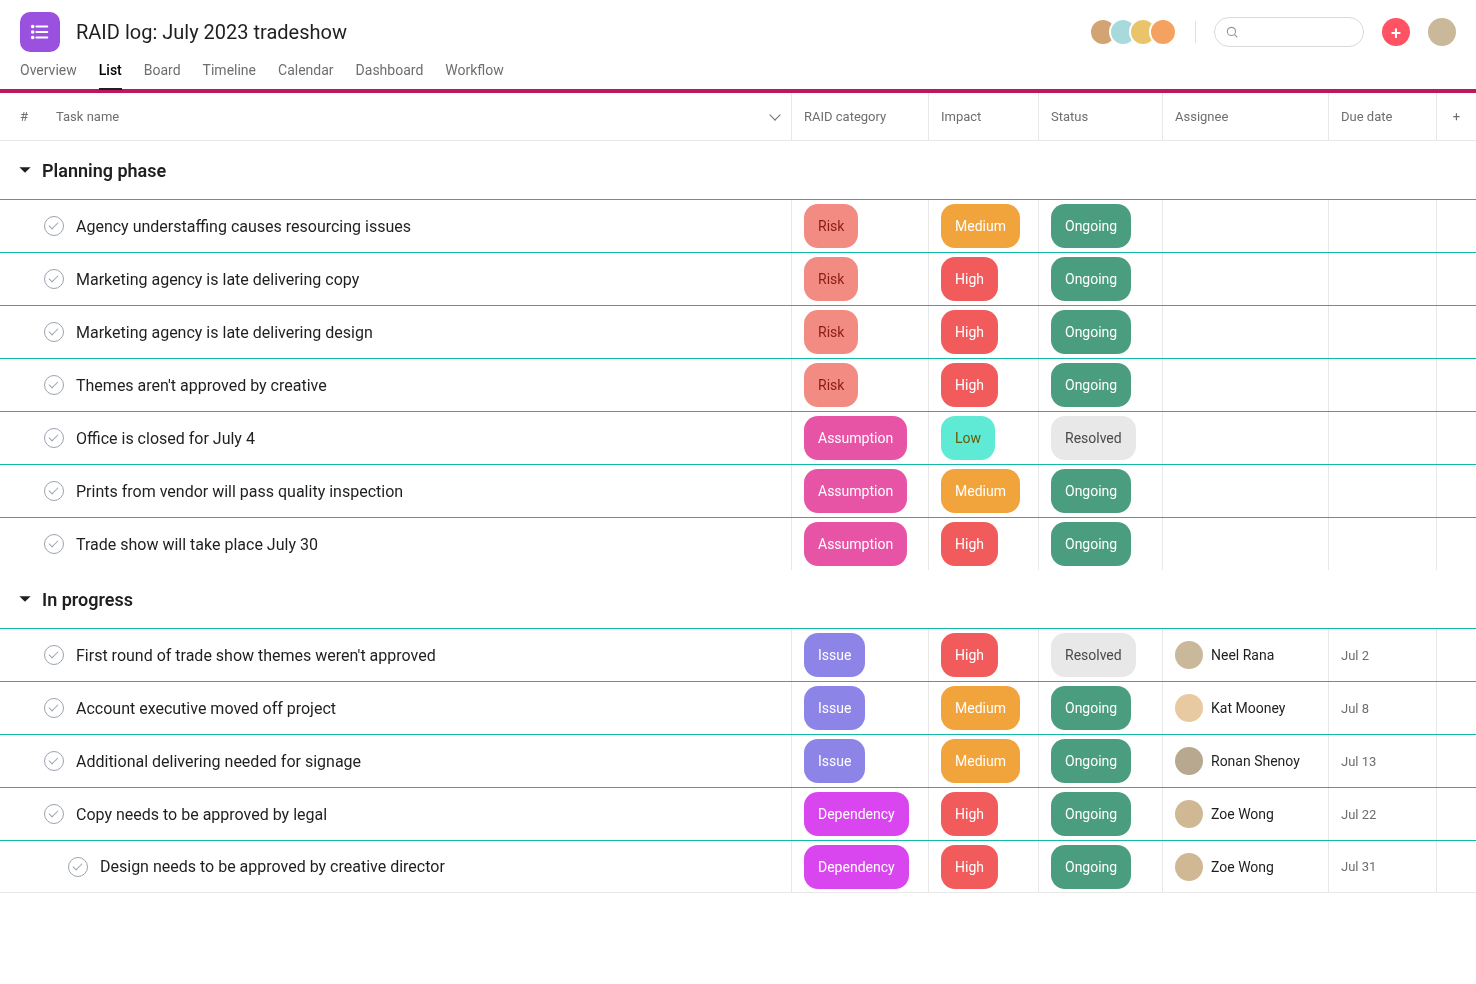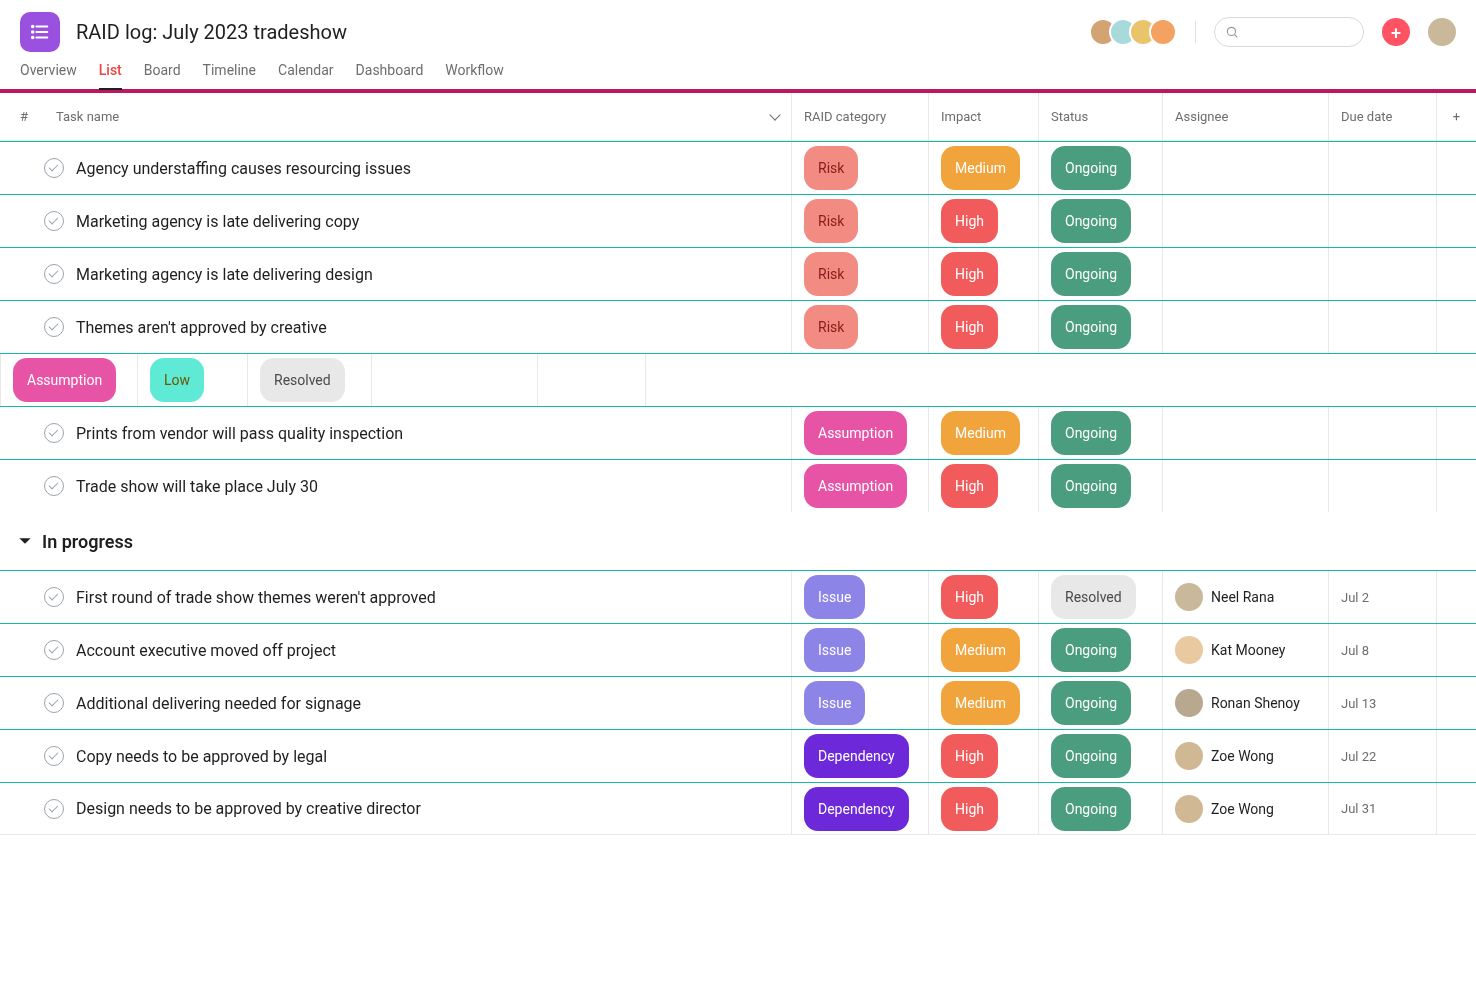--- a/index.html
+++ b/index.html
@@ -12,48 +12,48 @@
 .avatar-stack { display: flex; }
 .avatar-stack .avatar { width: 28px; height: 28px; border-radius: 50%; border: 2px solid #fff; margin-left: -8px; background: #ccc; }
 .avatar-stack .avatar:first-child { margin-left: 0; }
 .vdiv { width: 1px; height: 22px; background: #e0e0e0; }
 .search-box { display: flex; align-items: center; width: 150px; height: 30px; border: 1px solid #d9d9d9; border-radius: 15px; padding: 0 10px; color: #999; }
 .add-btn { width: 28px; height: 28px; border-radius: 50%; background: #ff5263; display: flex; align-items: center; justify-content: center; color: #fff; font-size: 18px; font-weight: 500; cursor: pointer; }
 .me-avatar { width: 28px; height: 28px; border-radius: 50%; background: #ccc; }
 
 .tabs { display: flex; gap: 22px; padding: 10px 20px 0 20px; border-bottom: 4px solid #be185d; }
 .tab { padding-bottom: 10px; color: #6d6e6f; cursor: pointer; font-size: 14px; }
-.tab.active { color: #ef4444; font-weight: 500; border-bottom: 2px solid #1e1f21; margin-bottom: -1px; }
+.tab.active { color: #000000; font-weight: 500; border-bottom: 2px solid #1e1f21; margin-bottom: -1px; }
 
 .table-header { display: flex; align-items: center; height: 48px; border-bottom: 1px solid #e8e8e8; color: #6d6e6f; font-size: 13px; }
 .col-num { width: 40px; padding-left: 20px; }
 .col-name { flex: 1; display: flex; align-items: center; justify-content: space-between; padding-right: 12px; padding-left: 16px; }
 .col-raid { width: 137px; border-left: 1px solid #e8e8e8; height: 100%; display: flex; align-items: center; padding: 0 12px; }
 .col-impact { width: 110px; border-left: 1px solid #e8e8e8; height: 100%; display: flex; align-items: center; padding: 0 12px; }
 .col-status { width: 124px; border-left: 1px solid #e8e8e8; height: 100%; display: flex; align-items: center; padding: 0 12px; }
 .col-assignee { width: 166px; border-left: 1px solid #e8e8e8; height: 100%; display: flex; align-items: center; padding: 0 12px; gap: 8px; }
 .col-due { width: 108px; border-left: 1px solid #e8e8e8; height: 100%; display: flex; align-items: center; padding: 0 12px; font-size: 13px; color: #6d6e6f; }
 .col-add { width: 40px; border-left: 1px solid #e8e8e8; height: 100%; display: flex; align-items: center; justify-content: center; color: #6d6e6f; cursor: pointer; }
 
 .section-row { display: flex; align-items: center; height: 58px; padding-left: 18px; gap: 10px; }
 .section-caret { width: 14px; height: 14px; cursor: pointer; }
 .section-title { font-size: 18px; font-weight: 600; }
 
 .task-row { display: flex; align-items: stretch; height: 53px; border-top: 1px solid #14b8a6; }
-.task-row:last-child { border-bottom: 1px solid #e8e8e8; }
+.task-row:last-child { border-bottom: 1px solid #e8e8e8; padding-left: 24px; }
 .task-left { display: flex; align-items: center; flex: 1; padding-left: 44px; gap: 12px; }
 .check-circle { width: 20px; height: 20px; border: 1.5px solid #9ca3af; border-radius: 50%; flex-shrink: 0; cursor: pointer; position: relative; }
 .check-circle::after { content: ""; position: absolute; left: 6px; top: 3px; width: 4px; height: 8px; border: solid #9ca3af; border-width: 0 1.5px 1.5px 0; transform: rotate(45deg); }
 .task-name { font-size: 16px; color: #1e1f21; }
 
 .pill { display: inline-flex; align-items: center; height: 44px; padding: 0 14px; border-radius: 14px; font-size: 14px; font-weight: 400; white-space: nowrap; }
 .pill-risk { background: #f28b82; color: #8b1a1a; }
 .pill-assumption { background: #e754a6; color: #fff; }
 .pill-issue { background: #8d84e8; color: #fff; }
-.pill-dependency { background: #6d28d9; color: #fff; }
+.pill-dependency { background: #d946ef; color: #fff; }
 .pill-high { background: #f15b5b; color: #fff; }
 .pill-medium { background: #f1a33c; color: #fff; }
 .pill-low { background: #5eead4; color: #6b5900; }
 .pill-ongoing { background: #4a9d7f; color: #fff; }
 .pill-resolved { background: #e8e8e8; color: #4a4a4a; }
 
 .assignee-avatar { width: 28px; height: 28px; border-radius: 50%; background: #ccc; flex-shrink: 0; }
 .assignee-name { font-size: 14px; color: #1e1f21; white-space: nowrap; overflow: hidden; text-overflow: ellipsis; }
 
 .chev-down { display: inline-block; width: 8px; height: 8px; border: solid #6d6e6f; border-width: 0 1.5px 1.5px 0; transform: rotate(45deg); margin-top: -3px; }
@@ -110,20 +110,26 @@
   </div>
   <div class="col-raid">RAID category</div>
   <div class="col-impact">Impact</div>
   <div class="col-status">Status</div>
   <div class="col-assignee">Assignee</div>
   <div class="col-due">Due date</div>
   <div class="col-add">+</div>
 </div>
 
 <div id="sections">
+    <div class="section-row">
+      <svg class="section-caret" viewBox="0 0 10 10">
+        <path d="M1 3 L5 7 L9 3 Z" fill="#1e1f21"></path>
+      </svg>
+      <div class="section-title">Planning phase</div>
+    </div>
     <div class="task-row">
       <div class="task-left">
         <div class="check-circle"></div>
         <div class="task-name">Agency understaffing causes resourcing issues</div>
       </div>
       <div class="col-raid">
         <span class="pill pill-risk">Risk</span>
       </div>
       <div class="col-impact">
         <span class="pill pill-medium">Medium</span>
@@ -183,20 +189,24 @@
         <span class="pill pill-high">High</span>
       </div>
       <div class="col-status">
         <span class="pill pill-ongoing">Ongoing</span>
       </div>
       <div class="col-assignee"></div>
       <div class="col-due"></div>
       <div class="col-add"></div>
     </div>
     <div class="task-row">
+      <div class="task-left">
+        <div class="check-circle"></div>
+        <div class="task-name">Office is closed for July 4</div>
+      </div>
       <div class="col-raid">
         <span class="pill pill-assumption">Assumption</span>
       </div>
       <div class="col-impact">
         <span class="pill pill-low">Low</span>
       </div>
       <div class="col-status">
         <span class="pill pill-resolved">Resolved</span>
       </div>
       <div class="col-assignee"></div>

